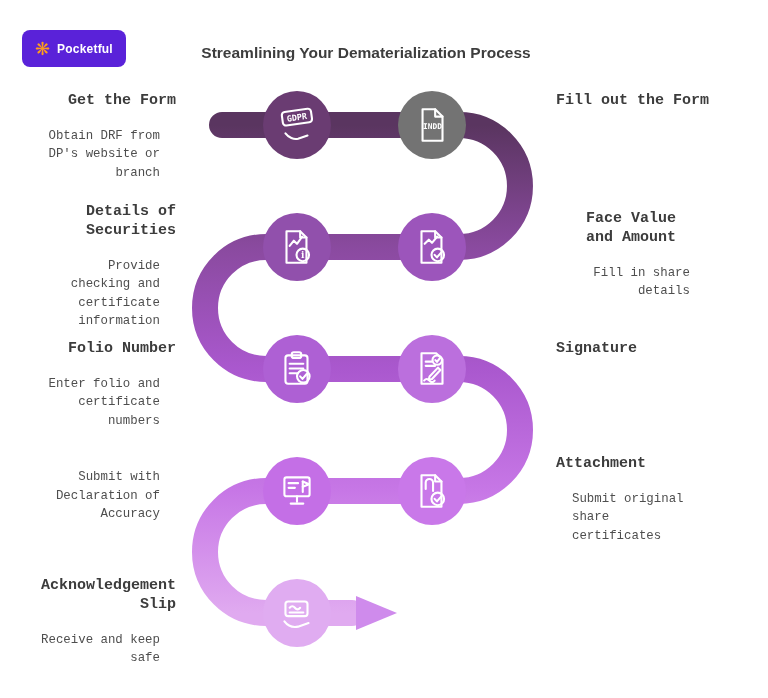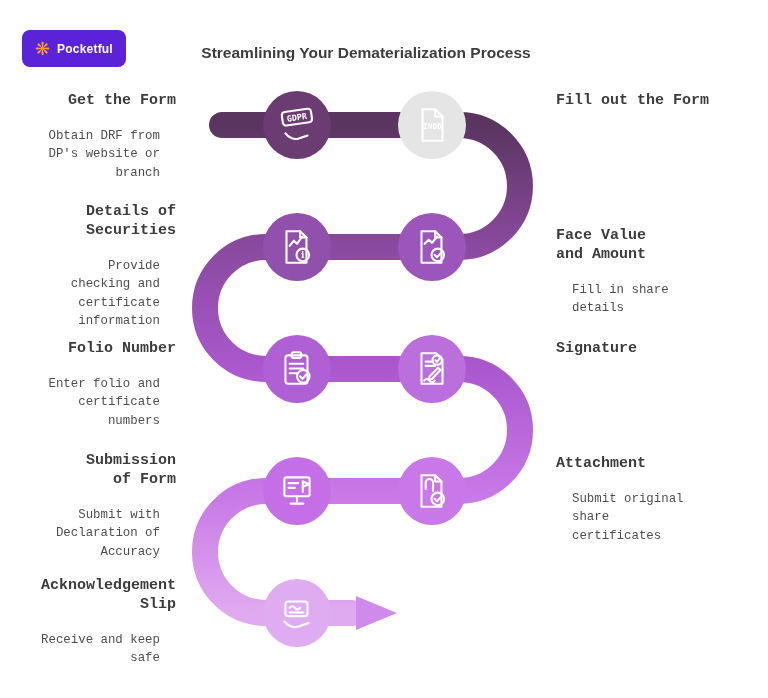--- a/index.html
+++ b/index.html
@@ -60,21 +60,21 @@
 
   <div class="node n1" style="background: rgb(106, 60, 114);">
     <svg width="42" height="42" viewBox="0 0 40 40" fill="none" stroke="#ffffff" stroke-width="2" stroke-linecap="round" stroke-linejoin="round">
       <g transform="rotate(-8 20 13)">
         <rect x="6" y="6" width="28" height="13" rx="3"></rect>
         <text x="20" y="15.5" font-size="8" font-weight="bold" fill="#ffffff" stroke="none" text-anchor="middle" font-family="DejaVu Sans Mono, monospace">GDPR</text>
       </g>
       <path d="M9 28 c3 4 8 6 12 5 l9 -3"></path>
     </svg>
   </div>
-  <div class="node n2" style="background: #e5e5e5; text-align: right;">
+  <div class="node n2" style="background: #737373; text-align: right;">
     <svg width="42" height="42" viewBox="0 0 40 40" fill="none" stroke="#ffffff" stroke-width="2" stroke-linecap="round" stroke-linejoin="round">
       <path d="M11 5 h12 l7 7 v23 h-19 z"></path>
       <path d="M23 5 v7 h7"></path>
       <text x="20.5" y="24" font-size="7.5" font-weight="bold" fill="#ffffff" stroke="none" text-anchor="middle" font-family="DejaVu Sans Mono, monospace">INDD</text>
     </svg>
   </div>
   <div class="node n3" style="background: rgb(145, 80, 172);">
     <svg width="42" height="42" viewBox="0 0 40 40" fill="none" stroke="#ffffff" stroke-width="2" stroke-linecap="round" stroke-linejoin="round">
       <path d="M10 5 h13 l6 6 v24 h-19 z"></path>
       <path d="M23 5 v6 h6"></path>
@@ -144,32 +144,31 @@
   </div>
   <div class="step left" style="left:30px;top:203px;width:146px;">
     <h3 class="w" style="max-width:100px;">Details of Securities</h3>
     <p>Provide checking and certificate information</p>
   </div>
   <div class="step left" style="left:18px;top:340px;width:158px;">
     <h3>Folio Number</h3>
     <p>Enter folio and certificate numbers</p>
   </div>
   <div class="step left" style="left:30px;top:452px;width:146px;">
-    <h3 class="w" style="max-width:112px;">Submission of Form</h3>
     <p>Submit with Declaration of Accuracy</p>
   </div>
   <div class="step left" style="left:16px;top:577px;width:160px;">
     <h3 class="w" style="max-width:150px;">Acknowledgement Slip</h3>
     <p>Receive and keep safe</p>
   </div>
 
   <div class="step right" style="left:556px;top:92px;width:160px;">
     <h3>Fill out the Form</h3>
   </div>
-  <div class="step right" style="left:556px;top:227px;width:150px;">
+  <div class="step right" style="left:556px;top:210px;width:150px;text-align:right;">
     <h3 style="max-width:120px;">Face Value and Amount</h3>
     <p>Fill in share details</p>
   </div>
   <div class="step right" style="left:556px;top:340px;width:150px;">
     <h3>Signature</h3>
   </div>
   <div class="step right" style="left:556px;top:455px;width:158px;">
     <h3>Attachment</h3>
     <p style="max-width:145px;">Submit original share certificates</p>
   </div>

